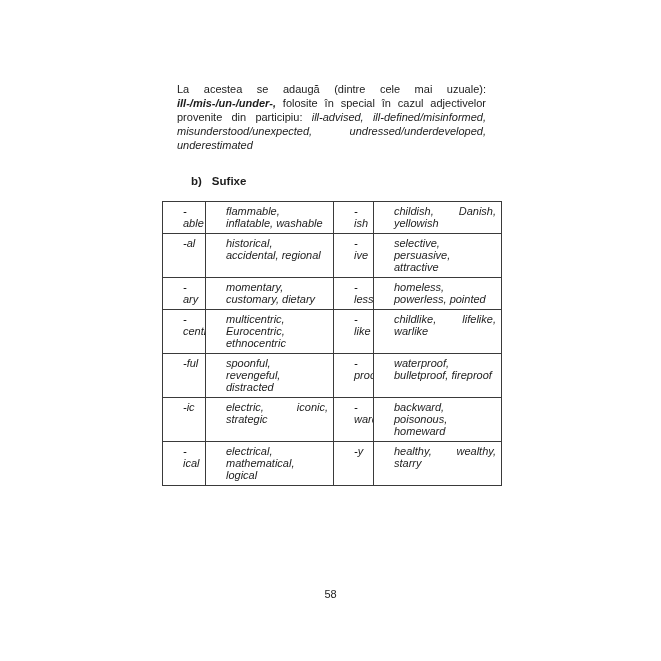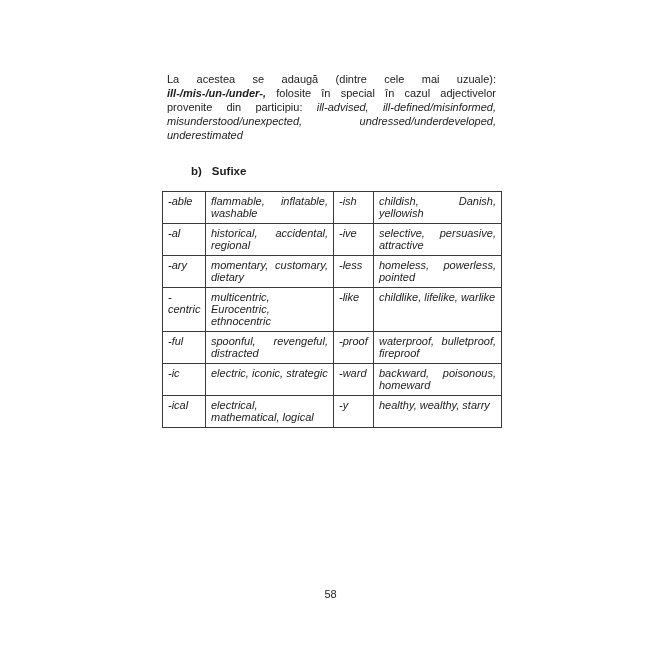--- a/index.html
+++ b/index.html
@@ -16,21 +16,21 @@
     color: #1c1c1c;
     overflow: hidden;
   }
   .content {
     position: absolute;
     left: 163px;
     top: 68px;
     width: 337px;
   }
   .intro {
-    margin: 4px;
+    margin: 14px;
     font-size: 11px;
     line-height: 14px;
     text-align: justify;
   }
   .run-normal { font-style: normal; font-weight: normal; }
   .run-bold-italic { font-style: italic; font-weight: bold; }
   .run-italic { font-style: italic; }
   .heading {
     margin: 22px 0 0 20px;
     font-size: 11.5px;
@@ -48,21 +48,21 @@
     margin-top: 13px;
     margin-left: -1px;
     width: 339px;
   }
   table.suffix-table td {
     border: 1px solid #3a3a3a;
     vertical-align: top;
     font-size: 11px;
     line-height: 12px;
     font-style: italic;
-    padding: 3px 5px 4px 5px;
+    padding: 3px 5px 4px 20px;
     overflow: hidden;
   }
   td.sfx {
     white-space: pre-line;
     text-align: left;
   }
   td.ex {
     text-align: justify;
     margin-top: 48px;
   }

